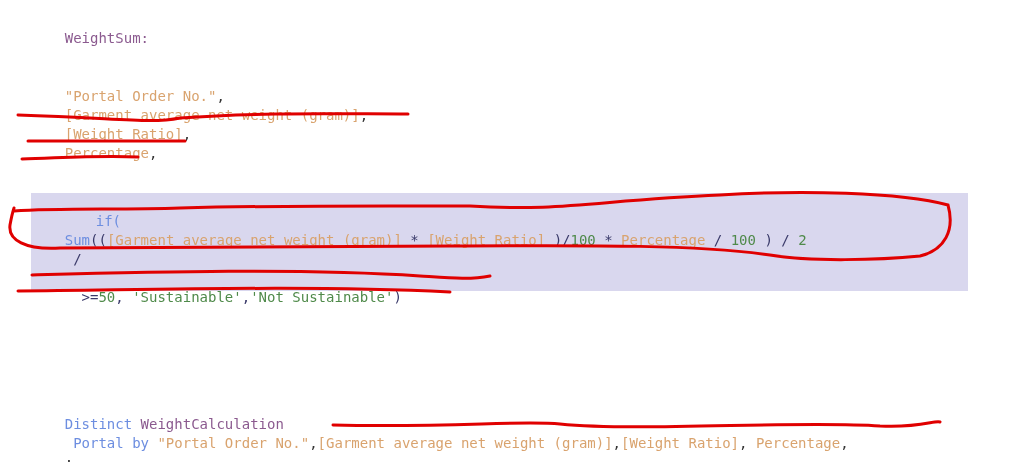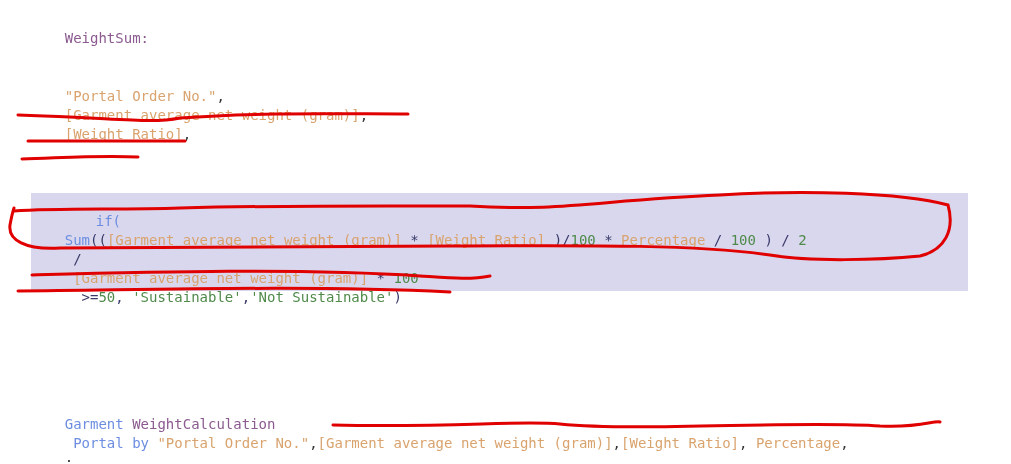--- a/index.html
+++ b/index.html
@@ -34,44 +34,44 @@
   </div>
 
   <div class="line" style="top:87px">
     <span class="fld">[Garment average net weight (gram)]</span><span class="punc">,</span>
   </div>
 
   <div class="line" style="top:106px">
     <span class="fld">[Weight Ratio]</span><span class="punc">,</span>
   </div>
 
+  <div class="line" style="top:125px">
+    <span class="fld">Percentage</span><span class="punc">,</span>
+  </div>
 
   <div class="line" style="top:193px; left:62px">
     <span class="kw">if(</span>
   </div>
 
   <div class="line" style="top:212px">
     <span class="kw">Sum</span><span class="op">((</span><span class="fld">[Garment average net weight (gram)]</span><span class="op"> * </span><span class="fld">[Weight Ratio]</span><span class="op"> )</span><span class="op">/</span><span class="num">100</span><span class="op"> * </span><span class="fld">Percentage</span><span class="op"> / </span><span class="num">100</span><span class="op"> ) / </span><span class="num">2</span>
   </div>
 
   <div class="line" style="top:231px">
     <span class="op"> /</span>
   </div>
 
-  <div class="line" style="top:250px">
-    <span class="fld"> [Garment average net weight (gram)]</span><span class="op"> * </span><span class="num">100</span>
-  </div>
 
   <div class="line" style="top:269px">
     <span class="op">  &gt;=</span><span class="num">50</span><span class="op">, </span><span class="grn">'Sustainable'</span><span class="op">,</span><span class="grn">'Not Sustainable'</span><span class="op">)</span>
   </div>
 
 
   <div class="line" style="top:396px">
-    <span class="kw">Garment </span><span class="lbl">WeightCalculation</span>
+    <span class="kw">Distinct </span><span class="lbl">WeightCalculation</span>
   </div>
 
   <div class="line" style="top:415px">
     <span class="kw"> Portal by </span><span class="str">"Portal Order No."</span><span class="punc">,</span><span class="fld">[Garment average net weight (gram)]</span><span class="punc">,</span><span class="fld">[Weight Ratio]</span><span class="punc">, </span><span class="fld">Percentage</span><span class="punc">,</span>
   </div>
 
   <div class="line" style="top:434px">
     <span class="punc">;</span>
   </div>
 

